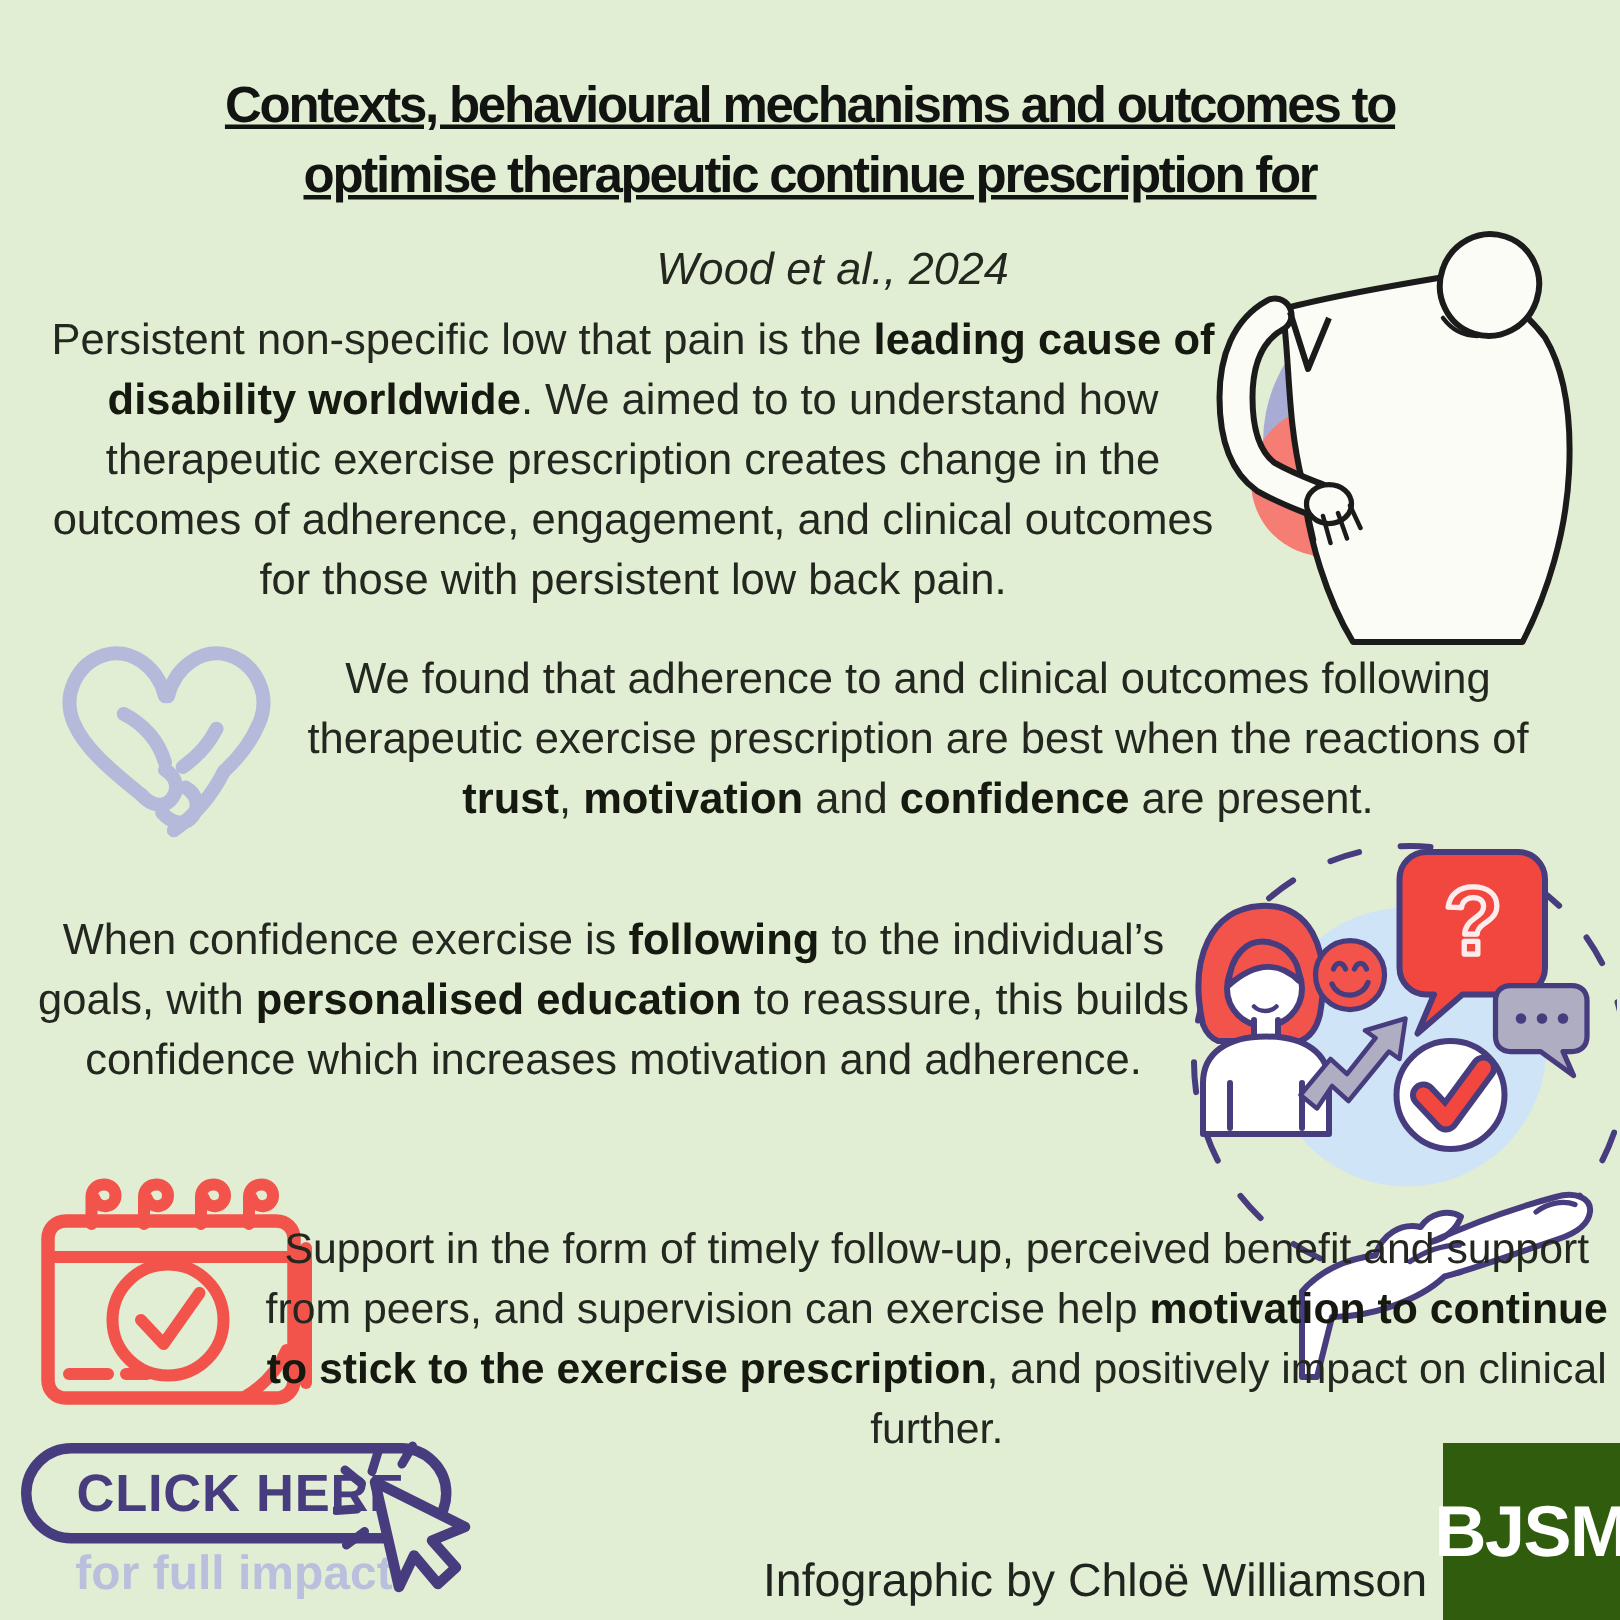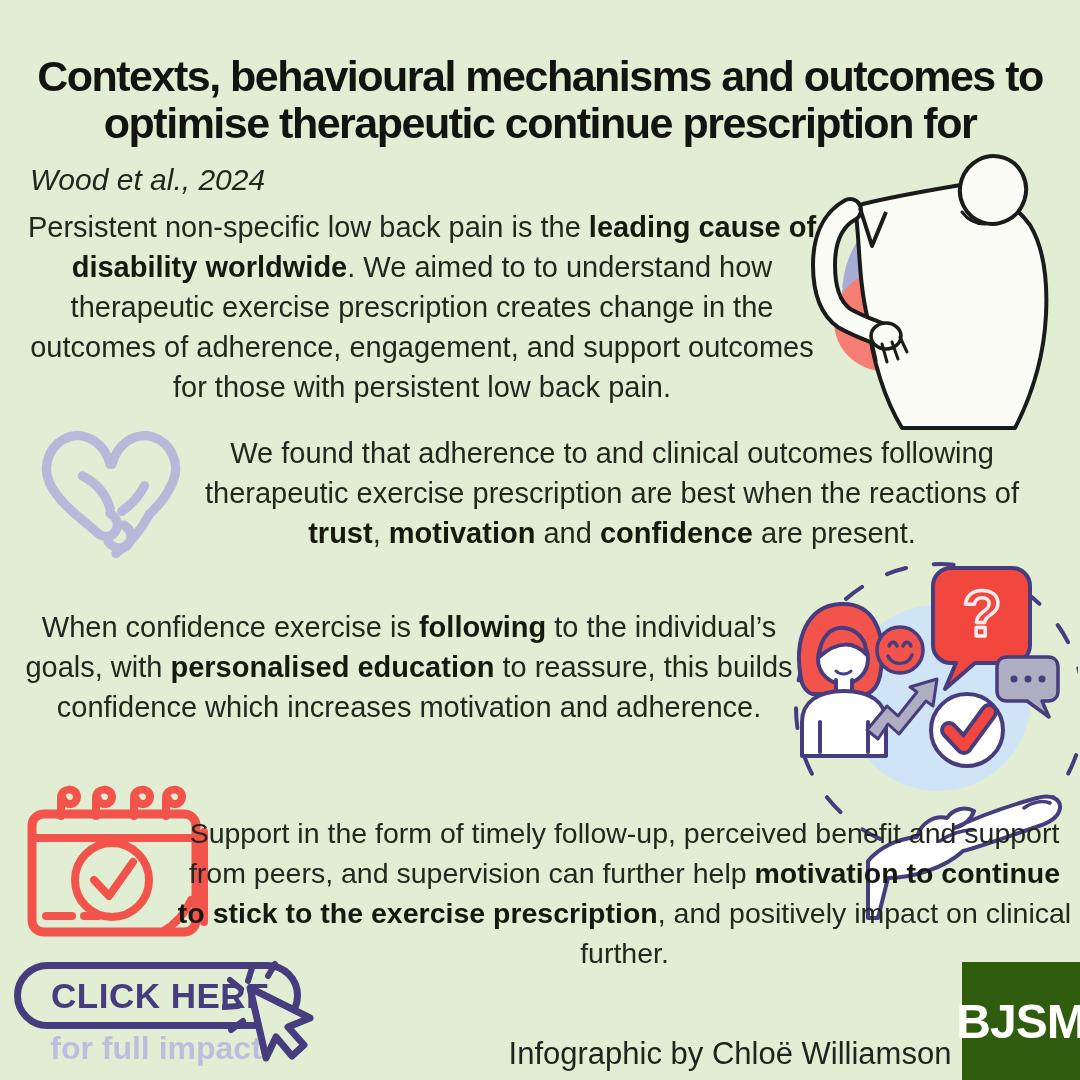--- a/index.html
+++ b/index.html
@@ -6,26 +6,26 @@
   .page{
     position:relative;
     width:1080px;height:1080px;
     background:#e1eed3;
     font-family:"Liberation Sans",sans-serif;
     color:#20241e;
     overflow:hidden;
   }
   .title{
     position:absolute;top:24px;left:30px;right:30px;
-    text-align:center;font-weight:bold;font-size:43px;line-height:47px;
-    letter-spacing:-1.5px;color:#121411;
+    text-align:center;font-weight:bold;font-size:34px;line-height:47px;
+    letter-spacing:-1.5px;color:#121411;text-decoration:underline;
   }
   .subtitle{
     position:absolute;top:163px;left:0;right:0;
-    text-align:left;font-style:italic;font-size:30px;color:#23271f;margin-left:30px;
+    text-align:center;font-style:italic;font-size:30px;color:#23271f;margin-left:30px;
   }
   .para{
     position:absolute;margin:0;text-align:center;
     font-size:29px;line-height:40px;color:#23271f;
   }
   .para b{font-weight:bold;color:#16190f;}
   .sec1{top:207px;left:22px;width:800px;}
   .sec2{top:433px;left:188px;width:848px;}
   .sec3{top:607px;left:18px;width:782px;}
   .sec4{top:813px;left:172px;width:905px;font-size:28.5px;}
@@ -62,21 +62,21 @@
 
 <div class="page">
 
   <h1 class="title">
     <div>Contexts, behavioural mechanisms and outcomes to</div>
     <div>optimise therapeutic continue prescription for</div>
   </h1>
 
   <div class="subtitle">Wood et al., 2024</div>
 
-  <p class="para sec1"><span>Persistent non-specific low back pain is the </span><b>leading cause of disability worldwide</b><span>. We aimed to to understand how therapeutic exercise prescription creates change in the outcomes of adherence, engagement, and support outcomes for those with persistent low back pain.</span></p>
+  <p class="para sec1"><span>Persistent non-specific low that pain is the </span><b>leading cause of disability worldwide</b><span>. We aimed to to understand how therapeutic exercise prescription creates change in the outcomes of adherence, engagement, and clinical outcomes for those with persistent low back pain.</span></p>
 
   <div class="illus illus1">
     <svg viewBox="0 0 260 280">
       <circle cx="135" cy="145" r="103" fill="#a8acd5"></circle>
       <circle cx="74" cy="171" r="50" fill="#f57d74"></circle>
 
       <path d="M163,33 C120,40 75,48 45,56 C50,90 48,130 58,170 C62,210 75,250 92,278 L205,278 C222,245 234,205 236,165 C238,125 232,95 220,75 C205,55 185,42 163,33 Z" fill="#fcfcf6" stroke="#1b1b1b" stroke-width="4" stroke-linejoin="round"></path>
 
       <ellipse cx="183" cy="40" rx="33" ry="34" transform="rotate(18 183 40)" fill="#fcfcf6" stroke="#1b1b1b" stroke-width="4"></ellipse>
       <path d="M152,62 C158,70 166,74 175,74" fill="none" stroke="#1b1b1b" stroke-width="3" stroke-linecap="round"></path>
@@ -159,21 +159,21 @@
       <path d="M82,42 L82,24 C82,13 98,13 98,23 C98,31 87,33 84,25" stroke-width="8"></path>
       <path d="M120,42 L120,24 C120,13 136,13 136,23 C136,31 125,33 122,25" stroke-width="8"></path>
       <path d="M152,42 L152,24 C152,13 168,13 168,23 C168,31 157,33 154,25" stroke-width="8"></path>
       <circle cx="98" cy="106" r="37" stroke-width="8"></circle>
       <path d="M80,106 L95,122 L119,88" stroke-width="8"></path>
       <path d="M32,142 L58,142 M70,142 L84,142" stroke-width="8"></path>
       <path d="M148,158 C160,151 171,140 177,126" stroke-width="8"></path>
     </svg>
   </div>
 
-  <p class="para sec4"><span>Support in the form of timely follow-up, perceived benefit and support from peers, and supervision can further help </span><b>motivation to continue to stick to the exercise prescription</b><span>, and positively impact on clinical further.</span></p>
+  <p class="para sec4"><span>Support in the form of timely follow-up, perceived benefit and support from peers, and supervision can exercise help </span><b>motivation to continue to stick to the exercise prescription</b><span>, and positively impact on clinical further.</span></p>
 
   <div class="cta">
     <span class="cta-label">CLICK HERE</span>
   </div>
   <div class="cursor-wrap">
     <svg viewBox="0 0 102 110" fill="none" stroke="#473c7e" stroke-linecap="round" stroke-linejoin="round">
       <path d="M30,8 L26,21 M8,20 L19,29 M2,47 L16,46 M9,70 L21,61 M53,4 L46,16" stroke-width="6"></path>
       <path d="M28,28 L44,98 L54,77 L70,96 L82,85 L66,67 L88,58 Z" stroke-width="7" fill="#e1eed3"></path>
     </svg>
   </div>

